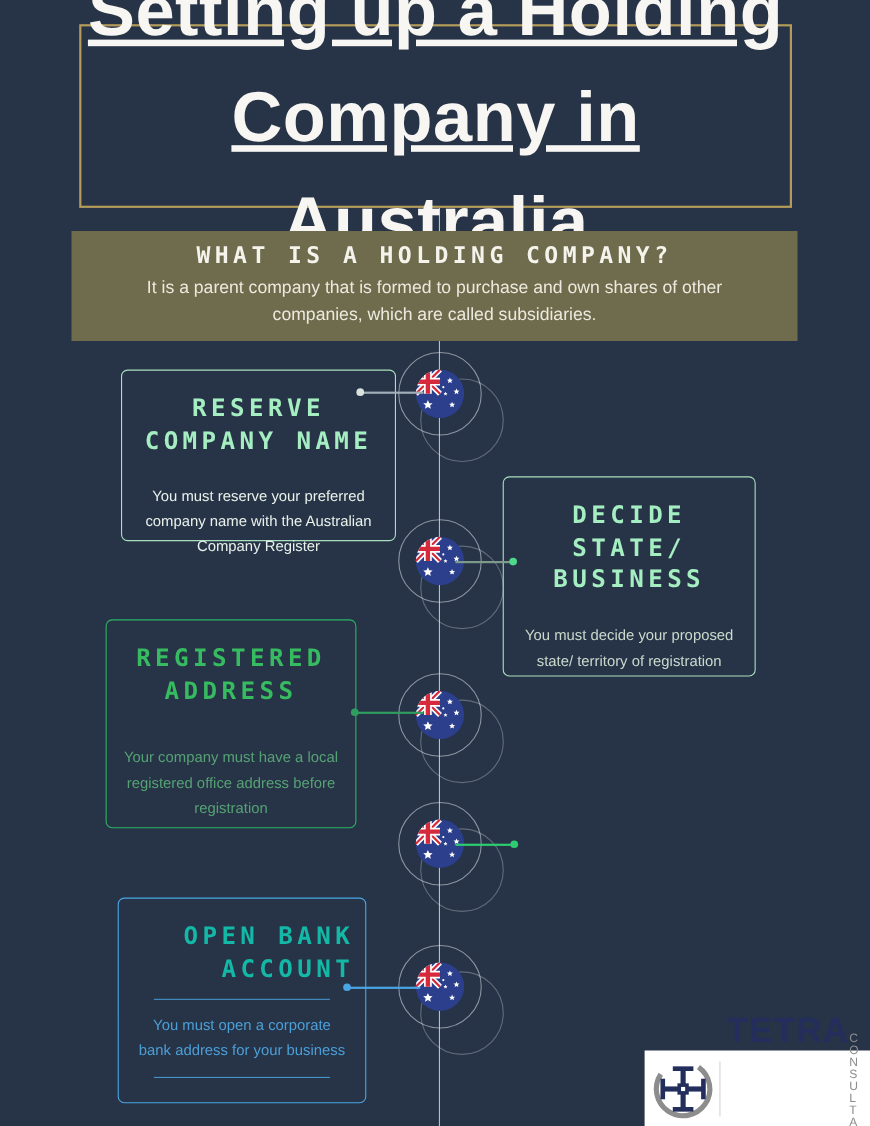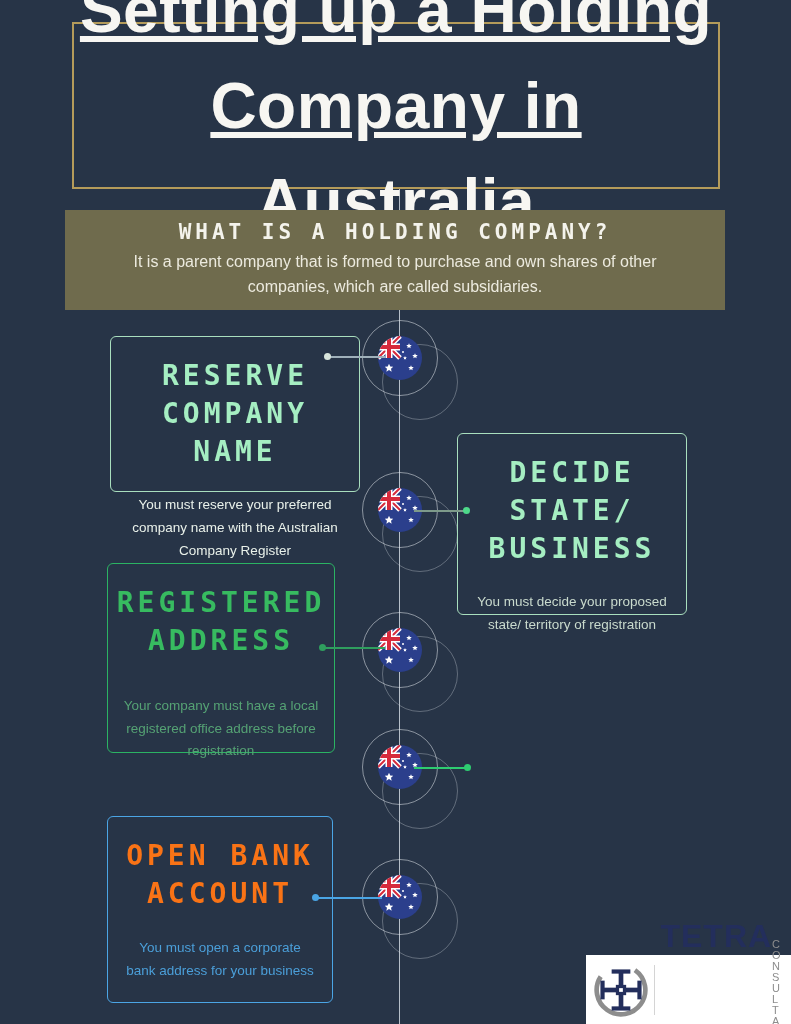--- a/index.html
+++ b/index.html
@@ -49,39 +49,39 @@
   .connector{position:absolute;height:2px;z-index:4;}
   .cdot{position:absolute;width:7px;height:7px;border-radius:50%;z-index:4;}
   
   .card{
     position:absolute;box-sizing:border-box;border-radius:6px;z-index:3;
     display:flex;flex-direction:column;align-items:center;text-align:center;
     padding:14px 10px 14px 10px;
   }
   .card .step-title{
     margin:6px 0 0 0;font-family:"DejaVu Sans Mono",monospace;font-weight:700;
-    font-size:28px;line-height:1.35;letter-spacing:4px;
+    font-size:22px;line-height:1.35;letter-spacing:4px;
   }
   .card .rule{height:1px;width:78%;margin:12px auto 10px auto;}
   .card .rule.bottom{margin-top:auto;margin-bottom:8px;}
   .card .step-desc{
     margin:2px 0 10px 0;font-size:13.5px;line-height:1.7;max-width:95%;
   }
   
   .theme-mint{border:1.5px solid #a9dfbe;}
   .theme-mint .step-title{color:#a5eec2;}
   .theme-mint .rule{background:#7ba691;}
   .theme-mint .step-desc{color:#e9f1ea;}
   .theme-mint.dim .step-desc{color:#c9dacd;}
   .theme-green{border:1.5px solid #2bb363;}
   .theme-green .step-title{color:#37bb60;}
   .theme-green .rule{background:#2f9e5e;}
   .theme-green .step-desc{color:#55a274;margin-top:13px;}
   .theme-blue{border:1.5px solid #4ba5e5;}
-  .theme-blue .step-title{color:#f97316;}
+  .theme-blue .step-title{color:#14b8a6;text-align:right;}
   .theme-blue .rule{background:#4593c9;}
   .theme-blue .step-desc{color:#4b9fd9;}
   
   .logo-panel{
     position:absolute;left:586px;top:955px;width:205px;height:69px;background:#ffffff;
     z-index:5;display:flex;align-items:center;padding-left:6px;box-sizing:border-box;
   }
   .logo-mark{width:58px;height:58px;flex:0 0 auto;}
   .logo-divider{width:1px;height:50px;background:#d4d4d4;margin:0 6px 0 4px;}
   .logo-text{display:flex;flex-direction:row;line-height:1;}
@@ -182,21 +182,21 @@
     <div class="rule bottom"></div>
   </div>
 
   <div class="card theme-mint dim" style="left:457px;top:433px;width:230px;height:182px">
     <div class="step-title">DECIDE STATE/ BUSINESS</div>
     <div class="rule"></div>
     <div class="step-desc">You must decide your proposed state/ territory of registration</div>
     <div class="rule bottom"></div>
   </div>
 
-  <div class="card theme-green" style="left:107px;top:563px;width:228px;height:190px">
+  <div class="card theme-green" style="left:96px;top:563px;width:228px;height:190px">
     <div class="step-title">REGISTERED ADDRESS</div>
     <div class="rule"></div>
     <div class="step-desc">Your company must have a local registered office address before registration</div>
     <div class="rule bottom"></div>
   </div>
 
 
   <div class="card theme-blue" style="left:107px;top:816px;width:226px;height:187px">
     <div class="step-title">OPEN BANK ACCOUNT</div>
     <div class="rule"></div>

